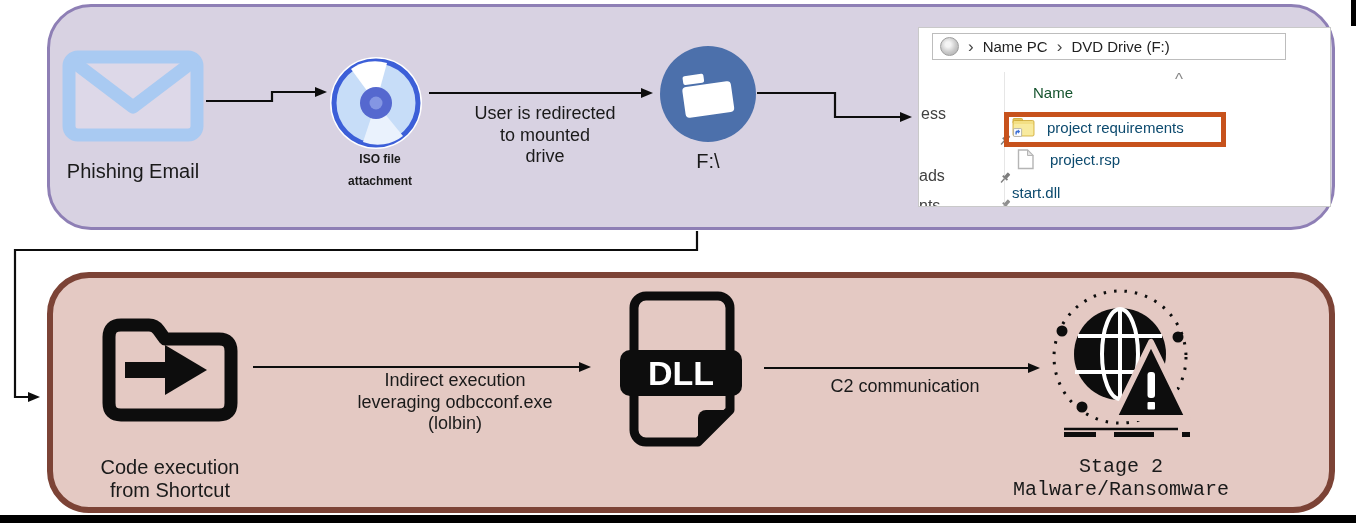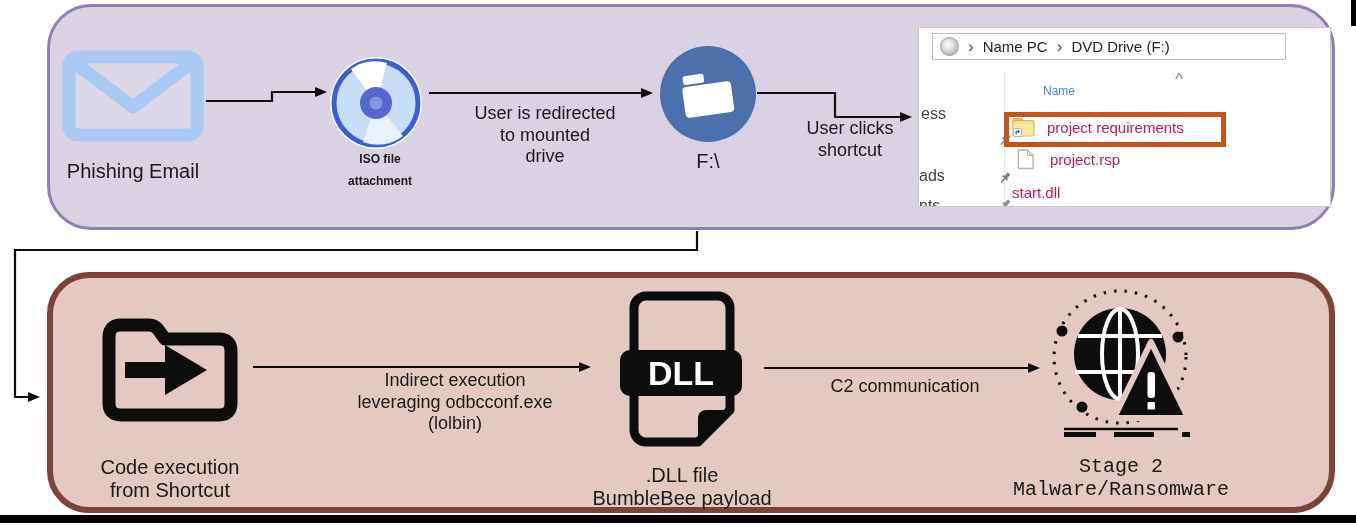--- a/index.html
+++ b/index.html
@@ -13,26 +13,26 @@
   .stage2-box{left:47px;top:272px;width:1288px;height:241px;background:#E4C9C3;border:6px solid #7C4336;border-radius:42px;}
   .label{position:absolute;white-space:pre-line;text-align:center;color:#1a1a1a;}
   .node-label{font-size:20px;line-height:23px;}
   .edge-label{font-size:18px;line-height:21.5px;}
   svg.overlay{position:absolute;left:0;top:0;z-index:5;pointer-events:none;}
   
   .explorer{position:absolute;left:918px;top:27px;width:413px;height:180px;background:#fff;border:1px solid #c9c9c9;box-sizing:border-box;overflow:hidden;z-index:2;}
   .addrbar{position:absolute;left:13px;top:5px;width:354px;height:27px;border:1px solid #bdbdbd;box-sizing:border-box;display:flex;align-items:center;gap:9px;padding-left:7px;font-size:15px;color:#222;background:#fff;}
   .disc{width:19px;height:19px;border-radius:50%;background:radial-gradient(circle at 42% 38%, #f4f4f4 18%, #c9c9c9 55%, #a7a7a7 100%);border:1px solid #9e9e9e;box-sizing:border-box;}
   .crumb-chev{color:#444;font-size:17px;line-height:1;}
-  .colhead{position:absolute;left:124px;top:56px;font-size:12px;color:#3b82f6;}
+  .colhead{position:absolute;left:114px;top:56px;font-size:15px;color:#14532d;}
   .caret{position:absolute;left:256px;top:42px;font-size:17px;color:#888;}
   .vsep{position:absolute;left:85px;top:44px;width:1px;height:136px;background:#e6e6e6;}
   .sidefrag{position:absolute;font-size:16px;color:#404040;}
   .pin{position:absolute;width:14px;height:14px;}
-  .filerow{position:absolute;left:93px;height:28px;display:flex;align-items:center;gap:12px;font-size:15px;color:#be185d;}
+  .filerow{position:absolute;left:93px;height:28px;display:flex;align-items:center;gap:12px;font-size:15px;color:#0c4a6e;}
   .hilite{position:absolute;left:85px;top:84px;width:222px;height:35px;border:5px solid #C7521C;box-sizing:border-box;z-index:3;}
   .blackbar{position:absolute;left:0;top:515px;width:1356px;height:8px;background:#000;}
   .sliver{position:absolute;left:1351px;top:0;width:5px;height:26px;background:#000;}
 </style>
 </head>
 <body>
 
 <div class="canvas">
 
   <div class="box stage1-box"></div>
@@ -60,22 +60,20 @@
 
   <svg class="abs" style="left:660px;top:46px;" width="96" height="96" viewBox="0 0 96 96">
     <circle cx="48" cy="48" r="48" fill="#4C70AB"></circle>
     <g transform="rotate(-8 48 48)">
       <rect x="25" y="27" width="21" height="9" rx="2" fill="#ffffff"></rect>
       <rect x="23" y="38" width="49" height="31" rx="4" fill="#ffffff"></rect>
     </g>
   </svg>
   <div class="label node-label" style="left:658px;top:150px;width:100px;">F:\</div>
 
-  <div class="label edge-label" style="left:790px;top:118px;width:120px;">User clicks
-shortcut</div>
 
   <div class="explorer">
     <div class="addrbar">
       <div class="disc"></div>
       <span class="crumb-chev">›</span>
       <span>Name PC</span>
       <span class="crumb-chev">›</span>
       <span>DVD Drive (F:)</span>
     </div>
 
@@ -151,22 +149,20 @@
   <div class="label edge-label" style="left:330px;top:370px;width:250px;">Indirect execution
 leveraging odbcconf.exe
 (lolbin)</div>
 
   <svg class="abs" style="left:618px;top:286px;" width="128" height="166" viewBox="0 0 128 166">
     <path d="M98 10 H28 a12 12 0 0 0 -12 12 v122 a12 12 0 0 0 12 12 h52 l32 -32 V22 a12 12 0 0 0 -12 -12 z" fill="none" stroke="#0d0d0d" stroke-width="9" stroke-linejoin="round"></path>
     <path d="M80 156 v-24 a8 8 0 0 1 8 -8 h24 z" fill="#0d0d0d"></path>
     <rect x="2" y="64" width="122" height="46" rx="10" fill="#0d0d0d"></rect>
     <text x="63" y="99" font-size="34" font-weight="bold" fill="#ffffff" text-anchor="middle" font-family="Liberation Sans, sans-serif">DLL</text>
   </svg>
-  <div class="label node-label" style="left:572px;top:464px;width:220px;">.DLL file
-BumbleBee payload</div>
 
   <div class="label edge-label" style="left:830px;top:376px;width:150px;">C2 communication</div>
 
   <svg class="abs" style="left:1048px;top:286px;" width="150" height="152" viewBox="0 0 150 152">
     <circle cx="72" cy="71" r="66" fill="none" stroke="#0d0d0d" stroke-width="3" stroke-dasharray="2.5 8"></circle>
     <circle cx="14" cy="45" r="5.5" fill="#0d0d0d"></circle>
     <circle cx="130" cy="51" r="5.5" fill="#0d0d0d"></circle>
     <circle cx="34" cy="121" r="5.5" fill="#0d0d0d"></circle>
     <circle cx="72" cy="68" r="46" fill="#0d0d0d"></circle>
     <line x1="72" y1="23" x2="72" y2="113" stroke="#ffffff" stroke-width="4"></line>

